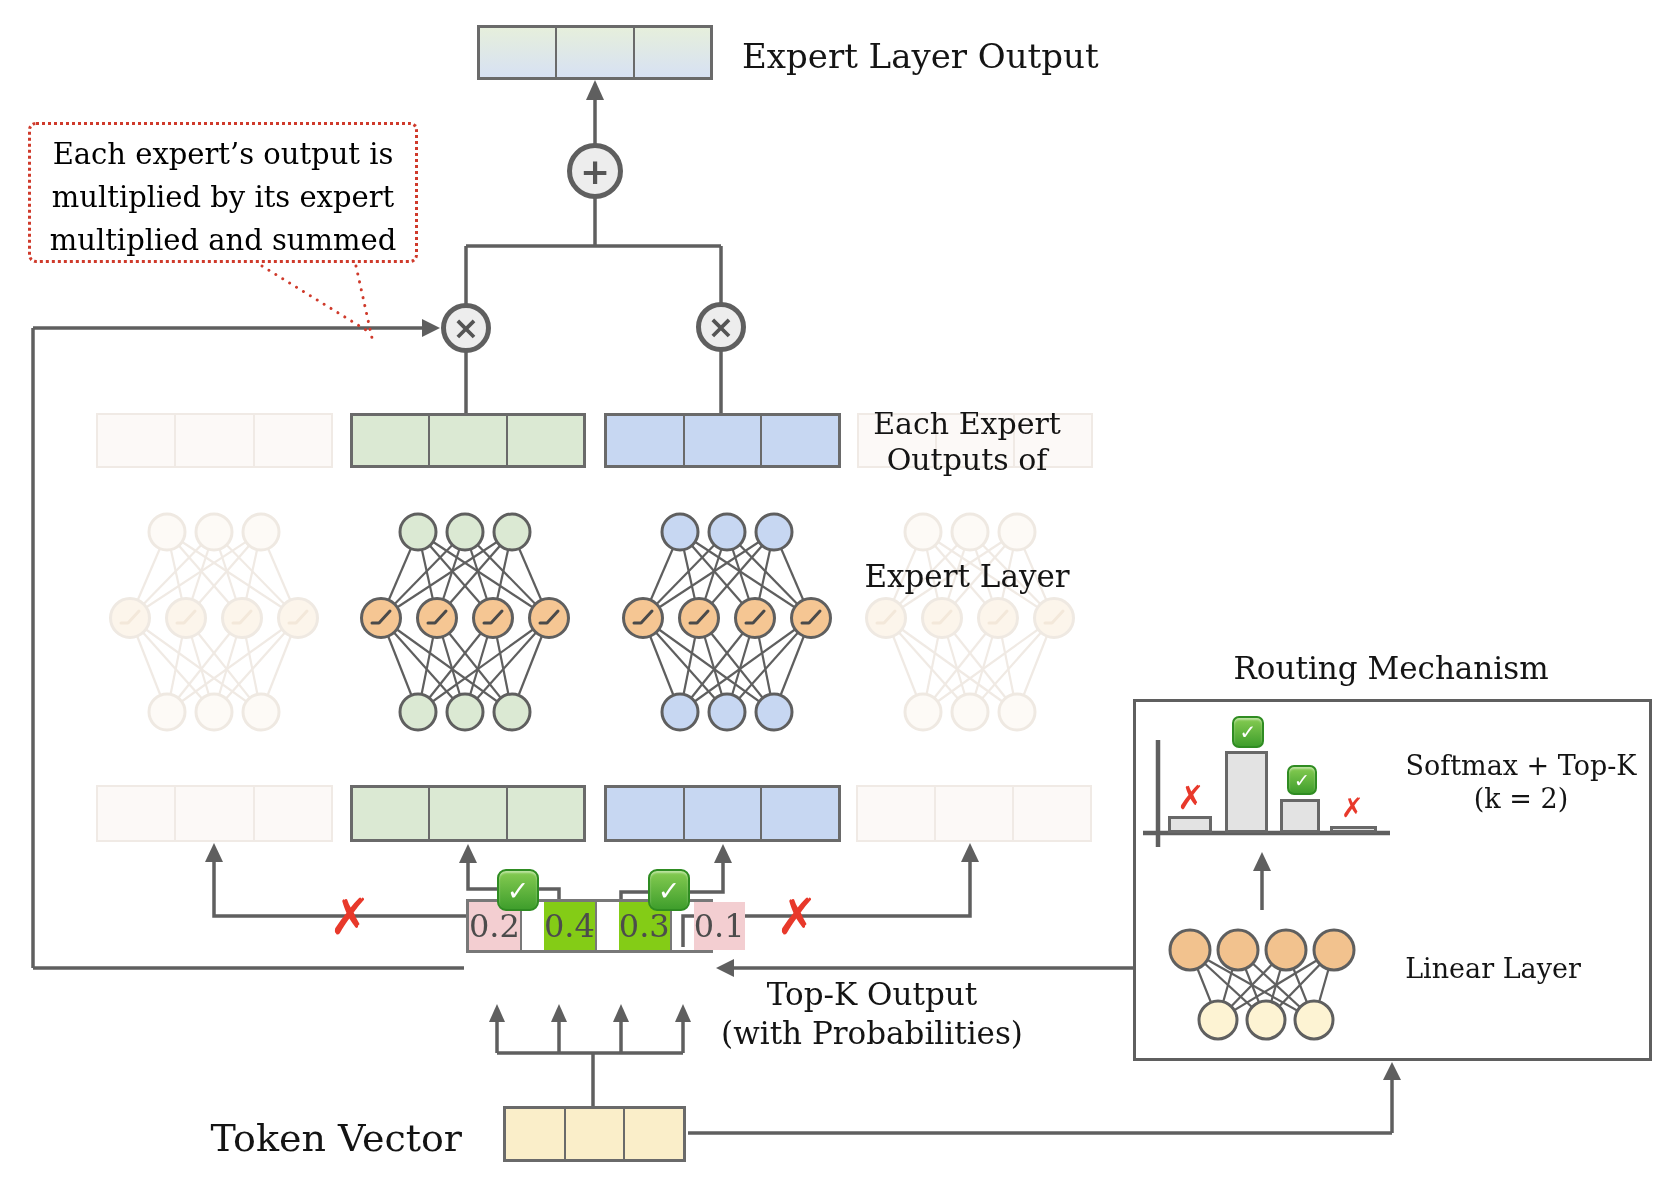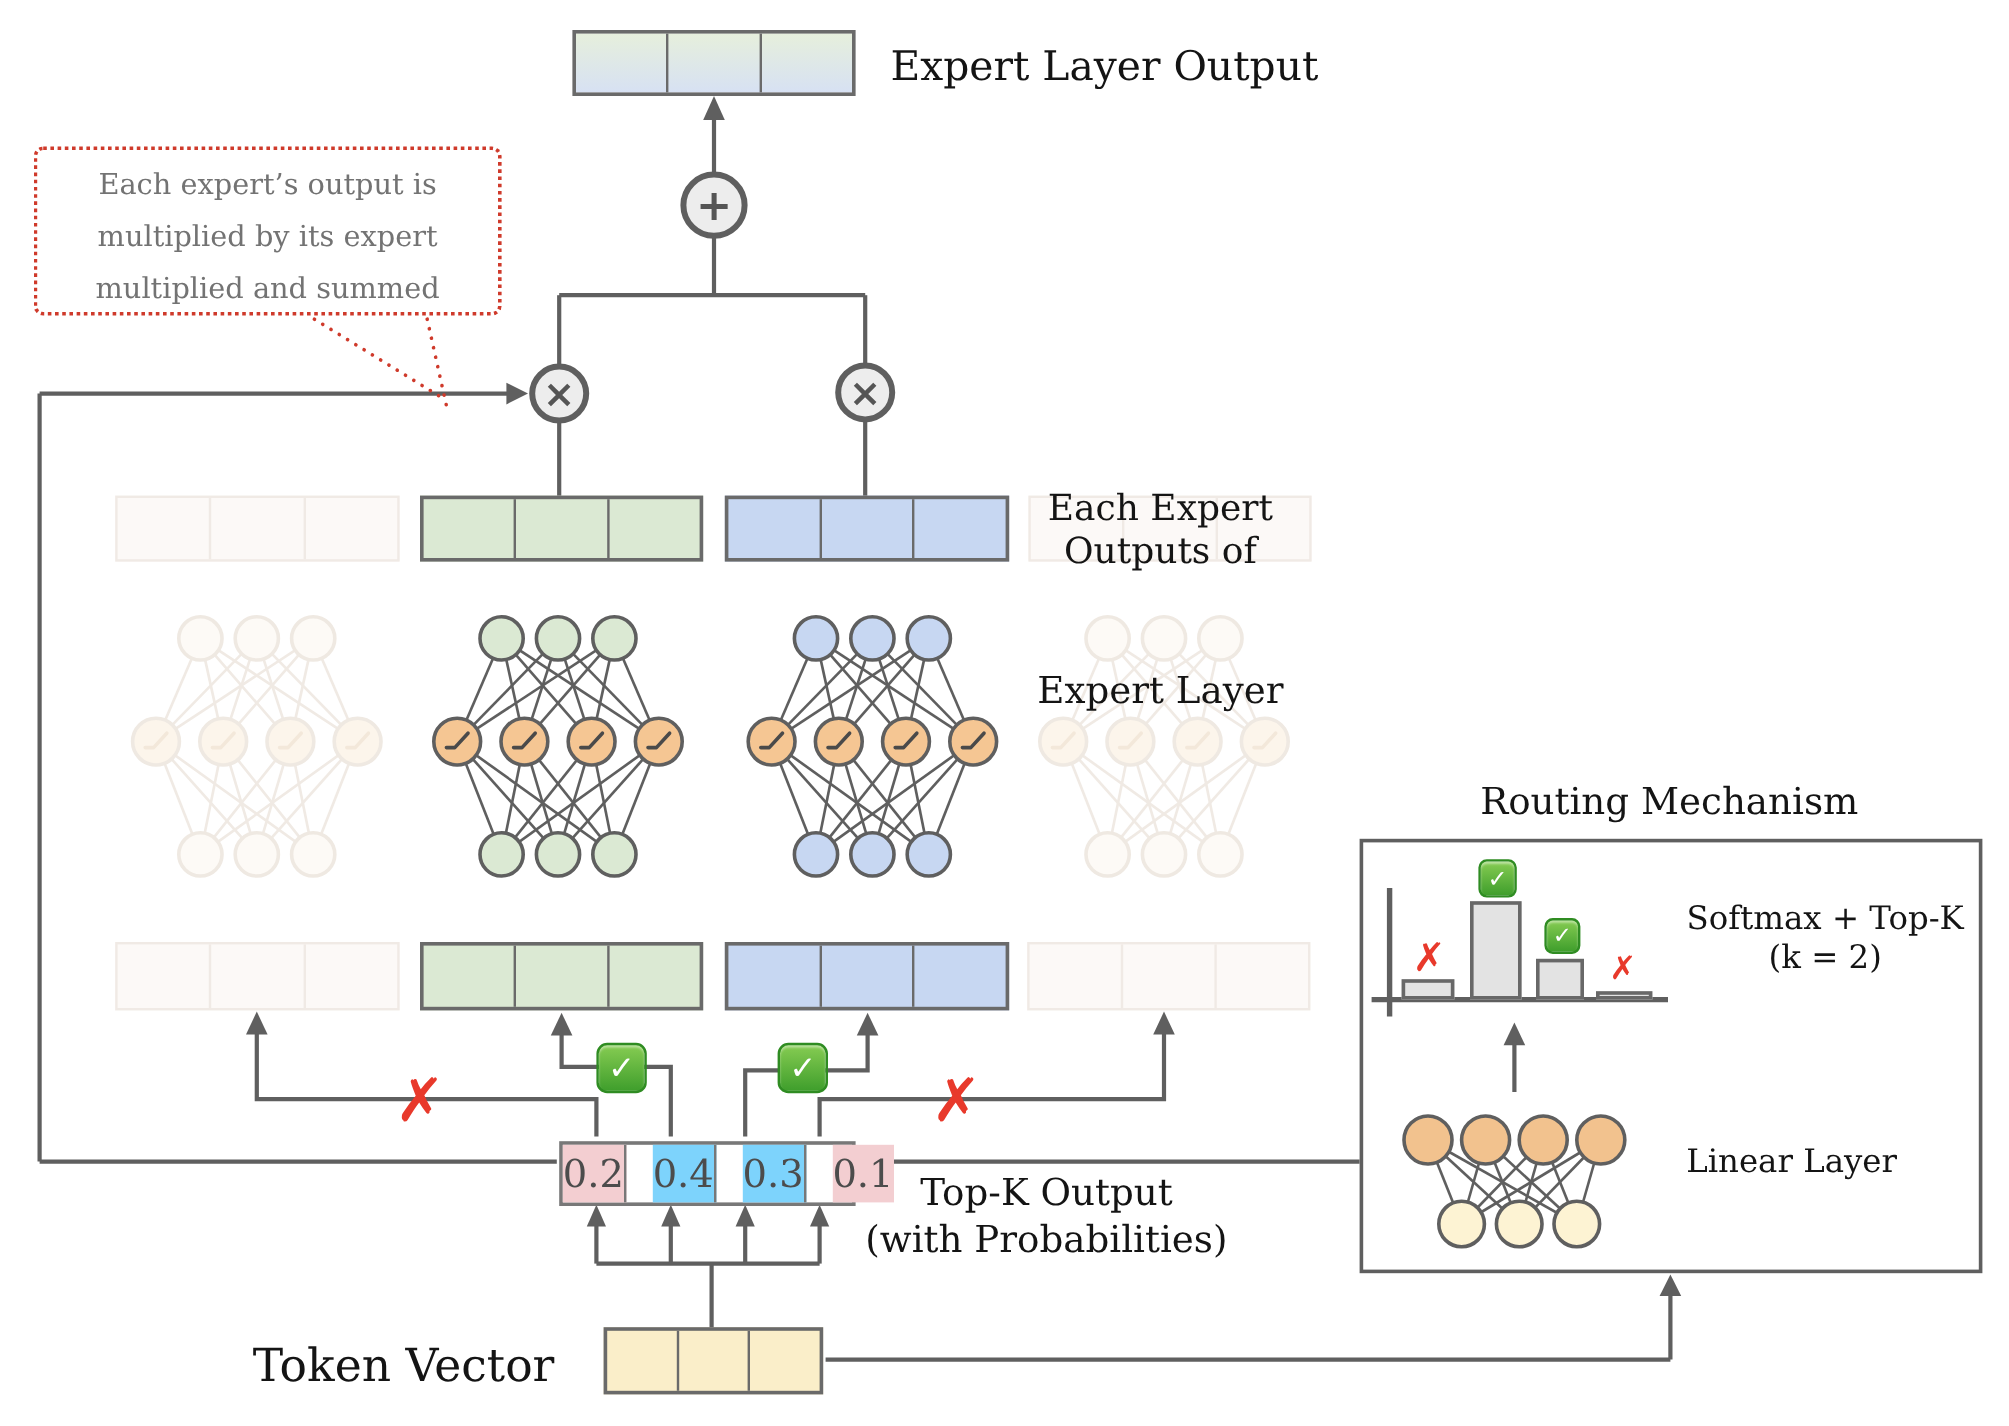--- a/index.html
+++ b/index.html
@@ -23,21 +23,21 @@
   .fill-blue{background:#c7d7f2;}
   .fill-yellow{background:#faeec9;}
 
   
   .prob{position:absolute;display:flex;border:3px solid #787878;box-sizing:border-box;z-index:4;}
   .prob .pcell{flex:1 1 0;box-sizing:border-box;border-right:2.5px solid #787878;
     display:flex;align-items:center;justify-content:center;
     font-size:32px;color:#4c4c4c;}
   .prob .pcell:last-child{border-right:none;}
   .p-pink{background:#f3ced1;}
-  .p-green{background:#7dd3fc;}
+  .p-green{background:#84cc16;}
 
   
   .opcircle{position:absolute;border-radius:50%;background:#ededed;border:5px solid #5f5f5f;
     display:flex;align-items:center;justify-content:center;z-index:5;
     font-family:"DejaVu Sans","Liberation Sans",sans-serif;font-weight:bold;color:#555;}
 
   
   .check{position:absolute;border-radius:9px;z-index:6;
     background:linear-gradient(#86cc52,#3f9e2c);border:2px solid #2f8c22;
     display:flex;align-items:center;justify-content:center;color:#fff;
@@ -47,21 +47,21 @@
     font-family:"DejaVu Sans","Liberation Sans",sans-serif;font-weight:900;line-height:1;}
 
   
   .lbl{position:absolute;color:#141414;z-index:4;}
   .center{text-align:center;}
   .right{text-align:right;}
 
   
   .callout{position:absolute;left:28px;top:122px;width:390px;height:141px;z-index:2;
     border:3px dotted #cf3a2b;border-radius:8px;box-sizing:border-box;
-    color:#737373;font-size:24px;line-height:43px;text-align:center;padding-top:8px;}
+    color:#000000;font-size:29px;line-height:43px;text-align:center;padding-top:8px;}
 
   
   .routing-box{position:absolute;left:1133px;top:699px;width:519px;height:362px;z-index:1;
     border:3px solid #5f5f5f;box-sizing:border-box;background:#fff;}
 
   .bar{position:absolute;background:#e3e3e3;border:3.5px solid #686868;box-sizing:border-box;z-index:3;}
 </style>
 </head>
 <body>
 
@@ -394,21 +394,21 @@
   <div class="cell"></div>
     <div class="cell"></div>
     <div class="cell"></div>
 </div>
 
 <div class="cross" style="left:329px;top:892px;font-size:50px;">✗</div>
 <div class="check" style="left:497px;top:869px;width:38px;height:38px;font-size:27px;">✓</div>
 <div class="check" style="left:648px;top:869px;width:38px;height:38px;font-size:27px;">✓</div>
 <div class="cross" style="left:776px;top:892px;font-size:50px;">✗</div>
 
-<div class="prob" style="left:466px;top:951px;width:247px;height:54px;gap:22px;">
+<div class="prob" style="left:466px;top:899px;width:247px;height:54px;gap:22px;">
   <div class="pcell p-pink">0.2</div>
   <div class="pcell p-green">0.4</div>
   <div class="pcell p-green">0.3</div>
   <div class="pcell p-pink">0.1</div>
 </div>
 <div class="lbl center" style="left:697px;top:975px;width:350px;font-size:31px;line-height:39px;">
   <span style="display:block">Top-K Output</span>
   <span style="display:block">(with Probabilities)</span>
 </div>
 

